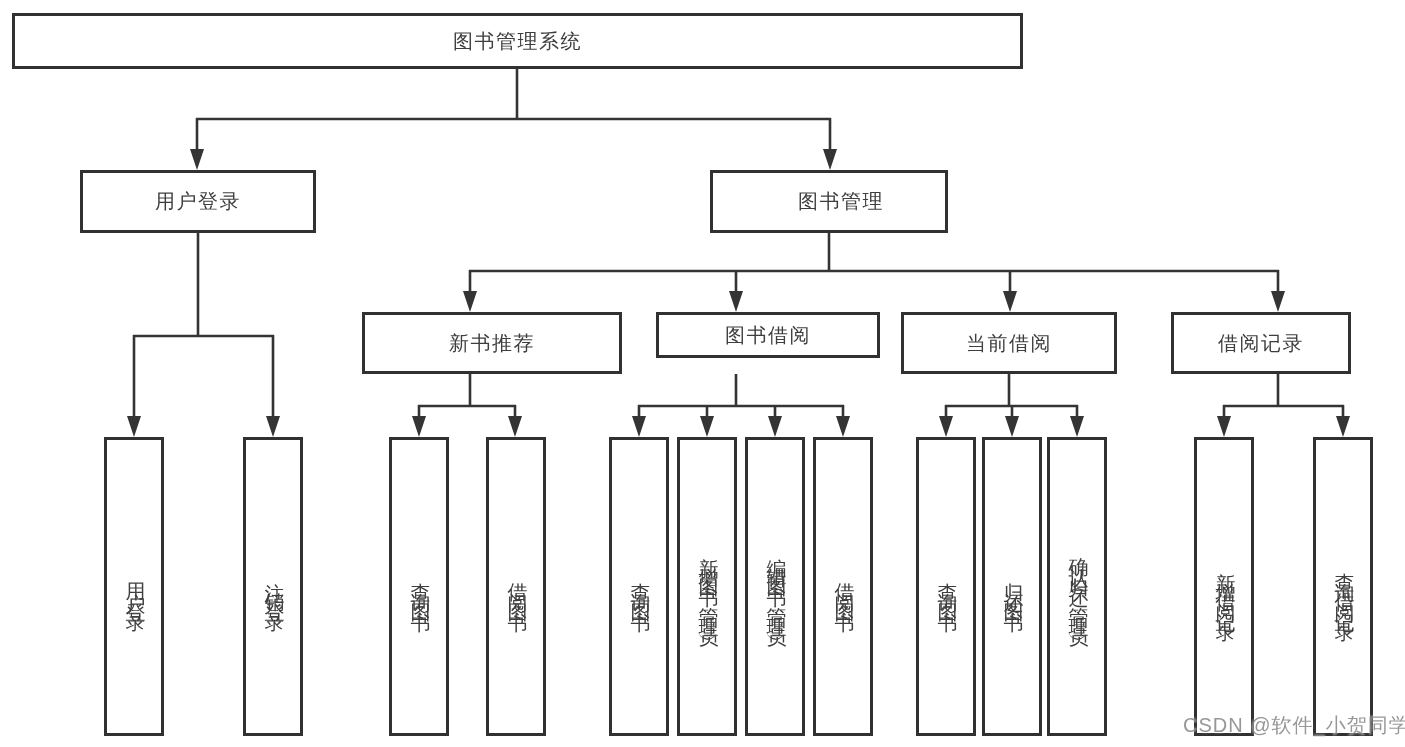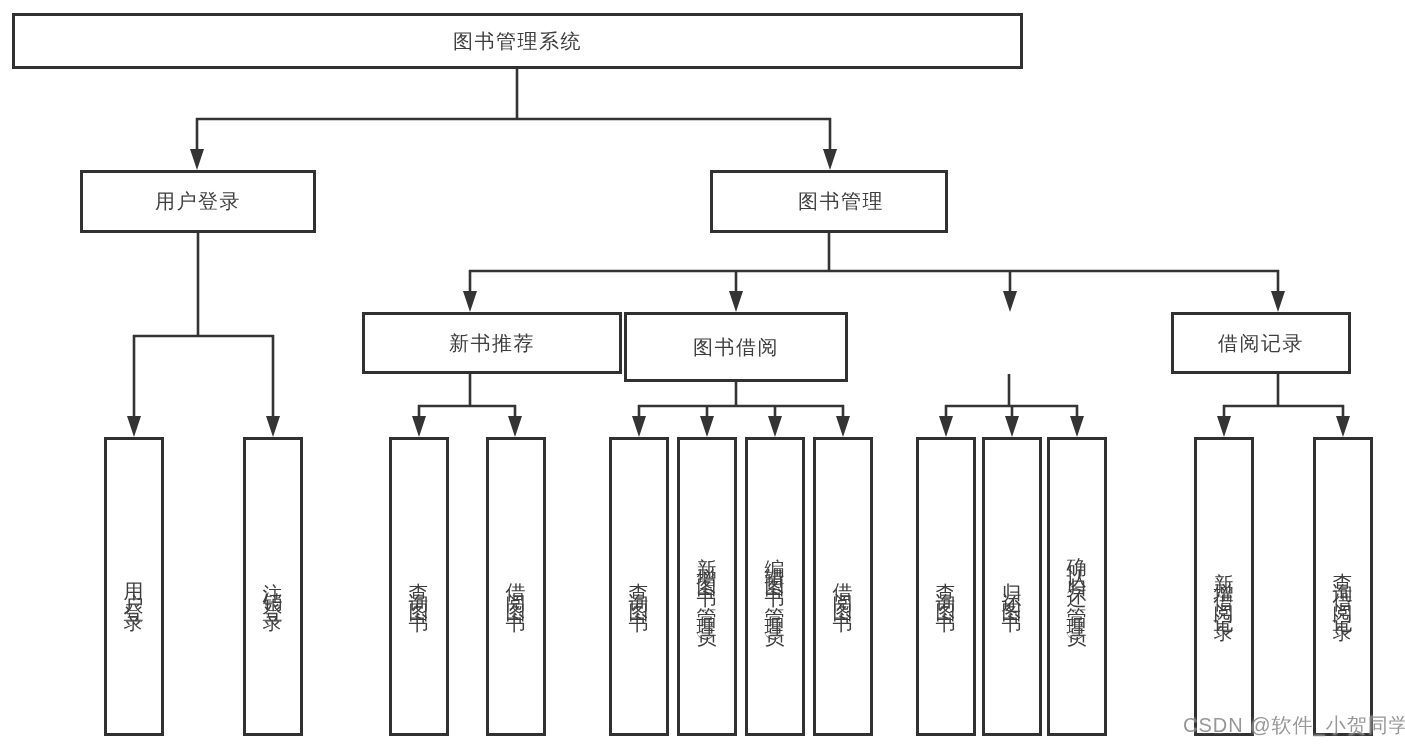--- a/index.html
+++ b/index.html
@@ -4,21 +4,21 @@
 <style>
   html,body{margin:0;padding:0;}
   body{
     width:1405px;height:747px;background:#ffffff;position:relative;overflow:hidden;
     font-family:"Liberation Sans","DejaVu Sans",sans-serif;
   }
   .stage{position:absolute;left:0;top:0;width:1405px;height:747px;}
   svg.connectors{position:absolute;left:0;top:0;z-index:0;}
   .box{
     position:absolute;background:#ffffff;border:3px solid #313131;box-sizing:border-box;
-    display:flex;align-items:center;justify-content:center;color:#3e3e3e;z-index:1;
+    display:flex;align-items:center;justify-content:center;color:#3e3e3e;z-index:1;font-family:Liberation Mono, monospace;
   }
   .hbox span{font-size:20px;letter-spacing:1.5px;white-space:nowrap;}
   .vbox span{
     writing-mode:vertical-rl;text-orientation:mixed;
     font-size:20px;letter-spacing:10px;line-height:1;
   }
   .watermark{
     position:absolute;left:1183px;top:712px;z-index:5;font-size:20px;
     color:rgba(128,128,128,0.82);letter-spacing:1px;white-space:nowrap;
     text-shadow:0 0 3px rgba(255,255,255,0.9);pointer-events:none;
@@ -101,22 +101,25 @@
   <div class="box hbox" style="left:80px;top:170px;width:236px;height:63px;">
     <span>用户登录</span>
   </div>
   <div class="box hbox" style="left:710px;top:170px;width:238px;height:63px;padding-left:24px;">
     <span>图书管理</span>
   </div>
 
   <div class="box hbox" style="left:362px;top:312px;width:260px;height:62px;">
     <span>新书推荐</span>
   </div>
-  <div class="box hbox" style="left:624px;top:312px;width:224px;height:70px;">
+  <div class="box hbox" style="left:656px;top:312px;width:224px;height:46px;">
     <span>图书借阅</span>
+  </div>
+  <div class="box hbox" style="left:901px;top:312px;width:216px;height:62px;">
+    <span>当前借阅</span>
   </div>
   <div class="box hbox" style="left:1171px;top:312px;width:180px;height:62px;">
     <span>借阅记录</span>
   </div>
 
   <div class="box vbox" style="left:104px;top:437px;width:60px;height:299px;">
     <span>用户登录</span>
   </div>
   <div class="box vbox" style="left:243px;top:437px;width:60px;height:299px;">
     <span>注销登录</span>

